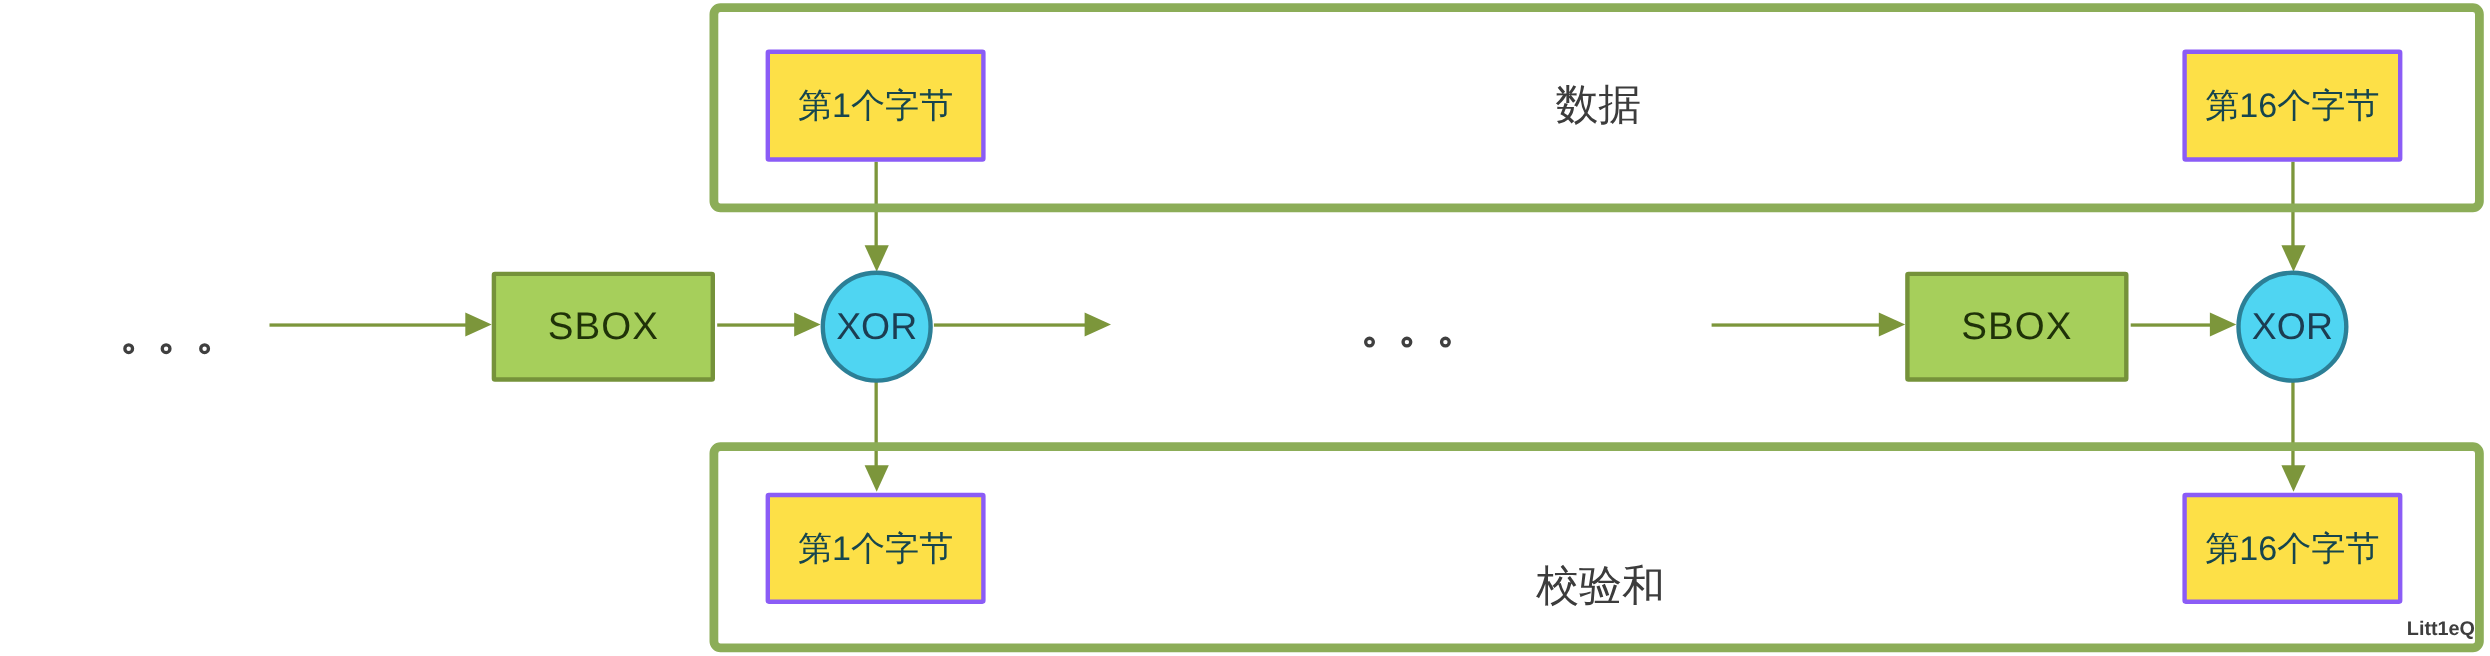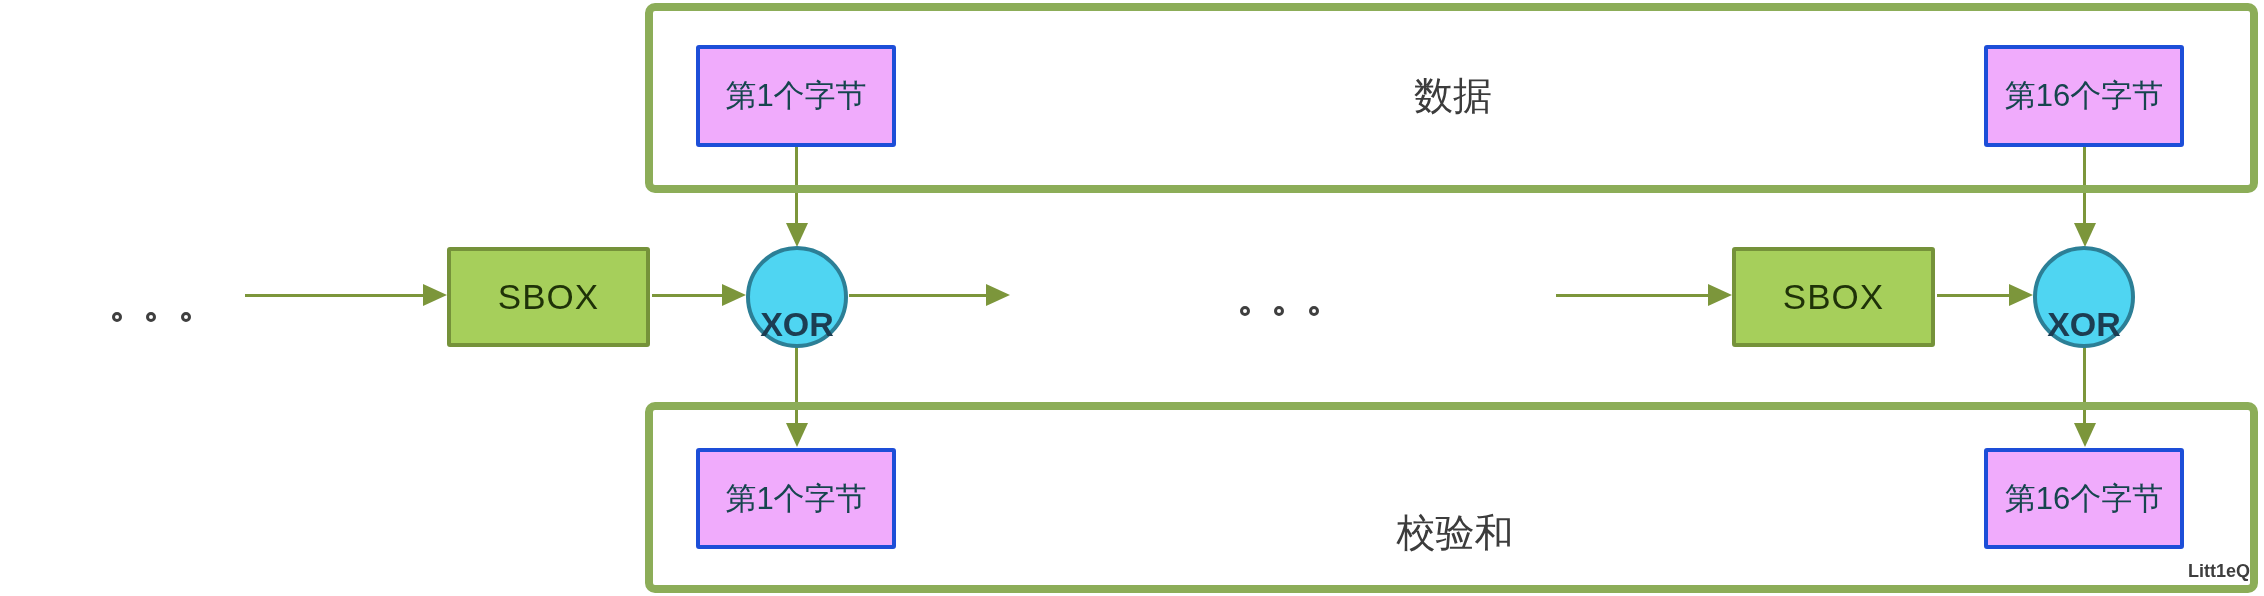--- a/index.html
+++ b/index.html
@@ -23,22 +23,22 @@
     background: transparent;
     box-sizing: border-box;
     z-index: 2;
   }
 
   
   .byte-box {
     position: absolute;
     width: 200px;
     height: 102px;
-    background: #f0abfc;
-    border: 4px solid #1d4ed8;
+    background: #fde047;
+    border: 4px solid #8b5cf6;
     border-radius: 3px;
     box-sizing: border-box;
     display: flex;
     align-items: center;
     justify-content: center;
     font-size: 31px;
     color: #16454E;
     z-index: 3;
   }
 
@@ -63,26 +63,25 @@
   
   .xor-circle {
     position: absolute;
     width: 102px;
     height: 102px;
     background: #4FD5F2;
     border: 4px solid #2C7F96;
     border-radius: 50%;
     box-sizing: border-box;
     display: flex;
-    align-items: flex-end;
+    align-items: center;
     justify-content: center;
     font-size: 34px;
     color: #1C3D52;
     z-index: 3;
-    font-weight: bold;
   }
 
   
   .hline { position: absolute; height: 3px; background: #7C963B; z-index: 1; }
   .vline { position: absolute; width: 3px;  background: #7C963B; z-index: 1; }
 
   
   .arrow-right {
     position: absolute; width: 0; height: 0;
     border-top: 11px solid transparent;

